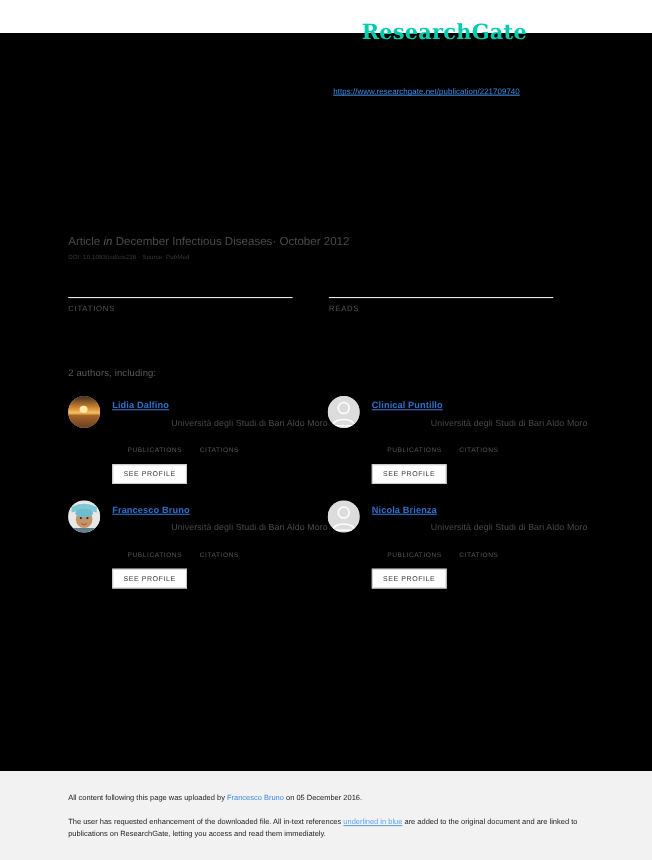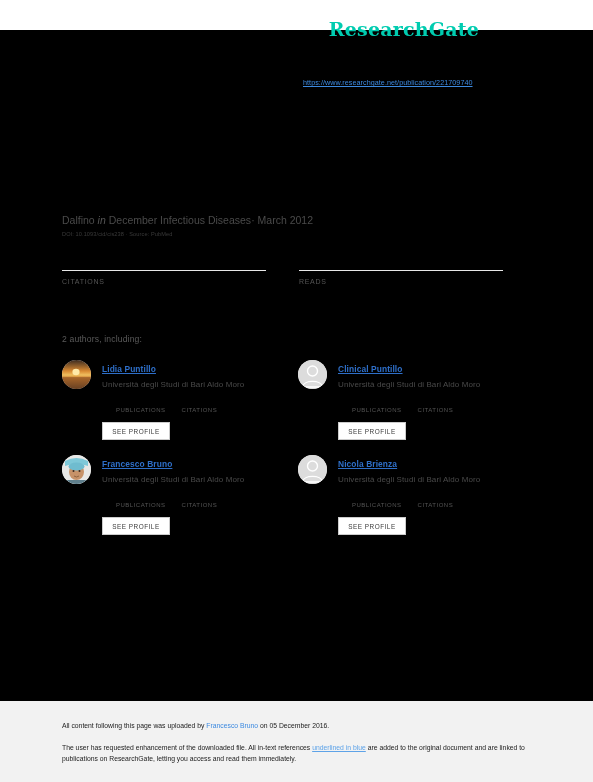--- a/index.html
+++ b/index.html
@@ -164,20 +164,21 @@
     color: #2e6fc9;
     letter-spacing: 0.1px;
     white-space: nowrap;
   }
   .author-affil {
     margin-top: 4px;
     font-size: 8px;
     color: #4a4a4a;
     letter-spacing: 0.1px;
     white-space: nowrap;
+    text-align: right;
   }
   .author-stats {
     margin-top: 9px;
     margin-left: 14px;
     display: flex;
   }
   .author-stat {
     margin-right: 16px;
   }
   .author-stat-num {
@@ -249,24 +250,24 @@
   <div class="top-band"></div>
 
   <div class="dark-region"></div>
 
   <div class="brand">ResearchGate</div>
 
   <a class="url-line" href="#">https://www.researchgate.net/publication/221709740</a>
 
   <div class="meta-block">
     <div class="meta-line1">
-      <span>Dalfino</span>
+      <span>Article</span>
       <span class="in">in</span>
       <span class="journal">December Infectious Diseases</span><span>·</span>
-      <span>March 2012</span>
+      <span>October 2012</span>
     </div>
     <div class="meta-line2">DOI: 10.1093/cid/cis238 · Source: PubMed</div>
   </div>
 
   <div class="stats">
     <div class="stat-col">
       <div class="stat-number"></div>
       <div class="stat-rule"></div>
       <div class="stat-label">CITATIONS</div>
     </div>
@@ -292,21 +293,21 @@
               <stop offset="62%" stop-color="#c97a2c"></stop>
               <stop offset="100%" stop-color="#5a3a22"></stop>
             </linearGradient>
           </defs>
           <rect width="29" height="29" fill="url(#sunsetA)"></rect>
           <ellipse cx="14" cy="12" rx="3.6" ry="3.2" fill="#ffe9a8"></ellipse>
           <rect x="0" y="17" width="29" height="12" fill="#7a4a26" opacity="0.45"></rect>
         </svg>
       </div>
       <div class="author-body">
-        <a class="author-name" href="#">Lidia Puntillo</a>
+        <a class="author-name" href="#">Lidia Dalfino</a>
         <div class="author-affil">Università degli Studi di Bari Aldo Moro</div>
         <div class="author-stats">
           <div class="author-stat">
             <div class="author-stat-num"></div>
             <div class="author-stat-label">PUBLICATIONS</div>
           </div>
           <div class="author-stat">
             <div class="author-stat-num"></div>
             <div class="author-stat-label">CITATIONS</div>
           </div>

